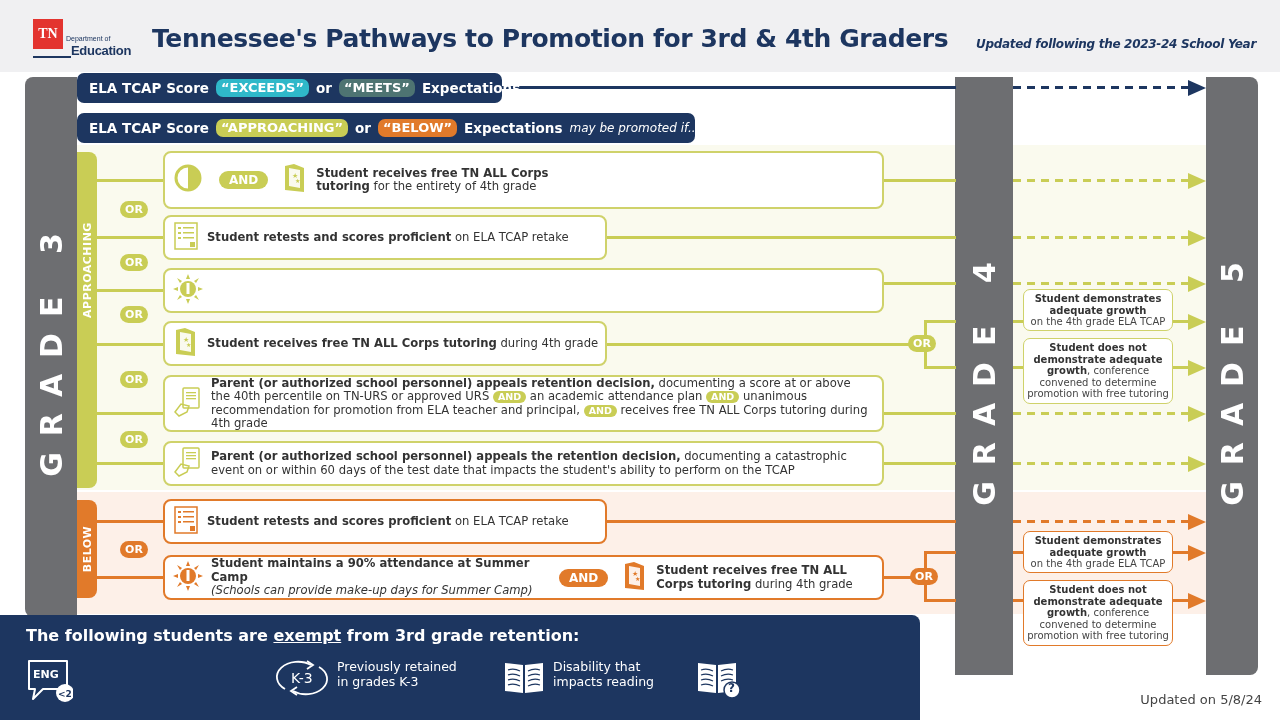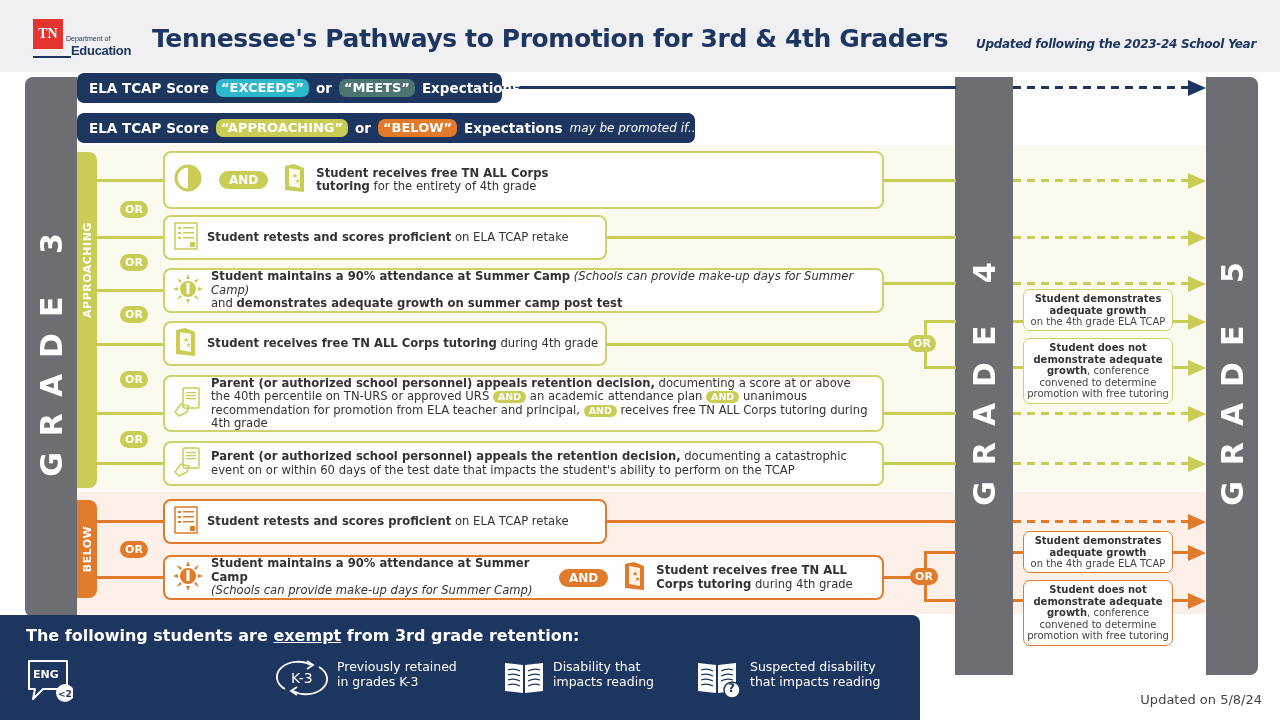--- a/index.html
+++ b/index.html
@@ -208,26 +208,20 @@
           <polygon points="0,15 5,13 5,17"></polygon>
           <polygon points="30,15 25,13 25,17"></polygon>
           <polygon points="4,4 9,7 7,9"></polygon>
           <polygon points="26,4 21,7 23,9"></polygon>
           <polygon points="4,26 9,23 7,21"></polygon>
           <polygon points="26,26 21,23 23,21"></polygon>
         </g>
         <rect x="13.5" y="9" width="3" height="11" fill="#fff"></rect>
       </svg>
   </span>
-  <div>
-    <b>Student maintains a 90% attendance at Summer Camp</b>
-    <i>(Schools can provide make-up days for Summer Camp)</i><br>
-    <span>and</span>
-    <b>demonstrates adequate growth on summer camp post test</b>
-  </div>
 </div>
 
 <div class="cbox g" style="left:163px;top:321px;width:444px;height:45px">
   <span class="ico">
     <svg width="26" height="32" viewBox="0 0 26 32">
         <path d="M3 4 L3 28 L22 30 L22 6 L12 2 Z" fill="#c9cd55"></path>
         <path d="M7 6 L7 24 L18 26 L18 8 Z" fill="#fafaee"></path>
         <text x="10" y="16" font-size="7" fill="#c9cd55">★</text>
         <text x="13" y="21" font-size="6" fill="#c9cd55">★</text>
       </svg>
@@ -437,20 +431,16 @@
             <path d="M5 21 Q11 19 17 22"></path>
             <path d="M5 26 Q11 24 17 27"></path>
             <path d="M25 12 Q31 9 37 11"></path>
             <path d="M25 17 Q31 14 37 16"></path>
             <path d="M25 22 Q31 19 37 21"></path>
           </g>
           <circle cx="36" cy="31" r="8" fill="#fff" stroke="#1d3660" stroke-width="1.5"></circle>
         </svg>
       <span style="position:absolute;left:32px;top:22px;font-size:12px;font-weight:700;color:#1d3660">?</span>
     </span>
-    <div>
-      <span>Suspected disability</span><br>
-      <span>that impacts reading</span>
-    </div>
   </div>
 </div>
 
 <div id="updated">Updated on 5/8/24</div>
 
 </body></html>

